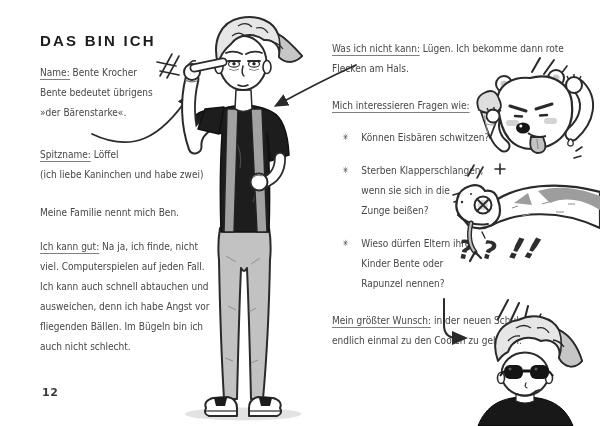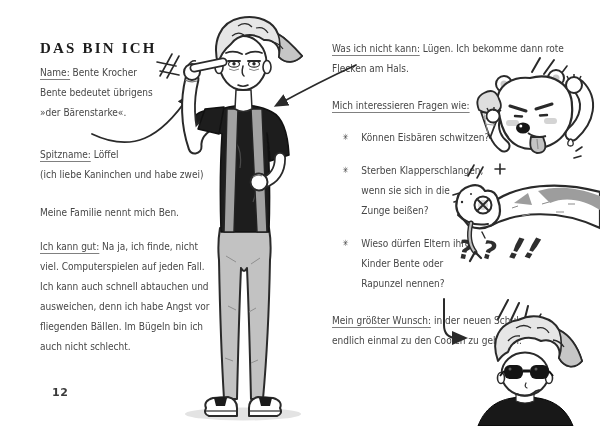--- a/index.html
+++ b/index.html
@@ -3,38 +3,38 @@
 <meta charset="utf-8">
 <style>
   * { margin:0; padding:0; box-sizing:border-box; }
   html,body { width:600px; height:426px; }
   body {
     position:relative; width:600px; height:426px; overflow:hidden;
     background:#ffffff; font-family:"DejaVu Sans", sans-serif; color:#474747;
   }
   .abs { position:absolute; }
   .title {
-    left:40px; top:32px; font-family:Liberation Serif, serif;
-    font-weight:900; font-size:15px; letter-spacing:2.2px; color:#1c1c1c;margin-top:8px;
+    left:40px; top:32px; font-family:Liberation Sans, sans-serif;
+    font-weight:900; font-size:15px; letter-spacing:2.2px; color:#1c1c1c;
   }
   .col { font-size:10.5px; line-height:20px; transform:scaleX(0.86); transform-origin:0 0; }
   .col-left  { left:40px;  top:62px; width:206px; }
   .col-right { left:332px; top:38px; width:274px; }
   .ml { white-space:pre-line; }
   .lbl { border-bottom:1px solid #808080; padding-bottom:1px; }
   .mt-nick { margin-top:22px; }
   .mt-fam  { margin-top:18px; }
   .mt-good { margin-top:14px; }
   .mt-head { margin-top:17px; }
   .qlist { list-style:none; margin-top:12px; }
   .qlist li { display:flex; align-items:flex-start; }
   .qlist li + li { margin-top:13px; }
   .bullet { width:14px; flex:0 0 14px; margin-left:12px; margin-right:8px; font-size:8.5px; line-height:20px; color:#3d3d3d; }
   .mt-wish { margin-top:17px; }
-  .pagenum { left:52px; top:386px; font-size:11px; font-weight:bold; color:#3a3a3a; letter-spacing:0.5px; }
+  .pagenum { left:42px; top:386px; font-size:11px; font-weight:bold; color:#3a3a3a; letter-spacing:0.5px; }
   .qmarks { left:458px; top:231px; width:110px; height:52px; color:#2e2e2e;
             font-family:"DejaVu Sans", sans-serif; font-weight:bold; }
   .qmarks span { display:inline-block; }
   .qm1 { font-size:26px; transform:rotate(12deg); }
   .qm2 { font-size:25px; transform:rotate(16deg); margin-left:9px; }
   .qm3 { font-size:30px; font-style:italic; transform:rotate(16deg); margin-left:13px; }
   .qm4 { font-size:30px; font-style:italic; transform:rotate(20deg); margin-left:3px; }
   svg { display:block; }
 </style>
 </head>

